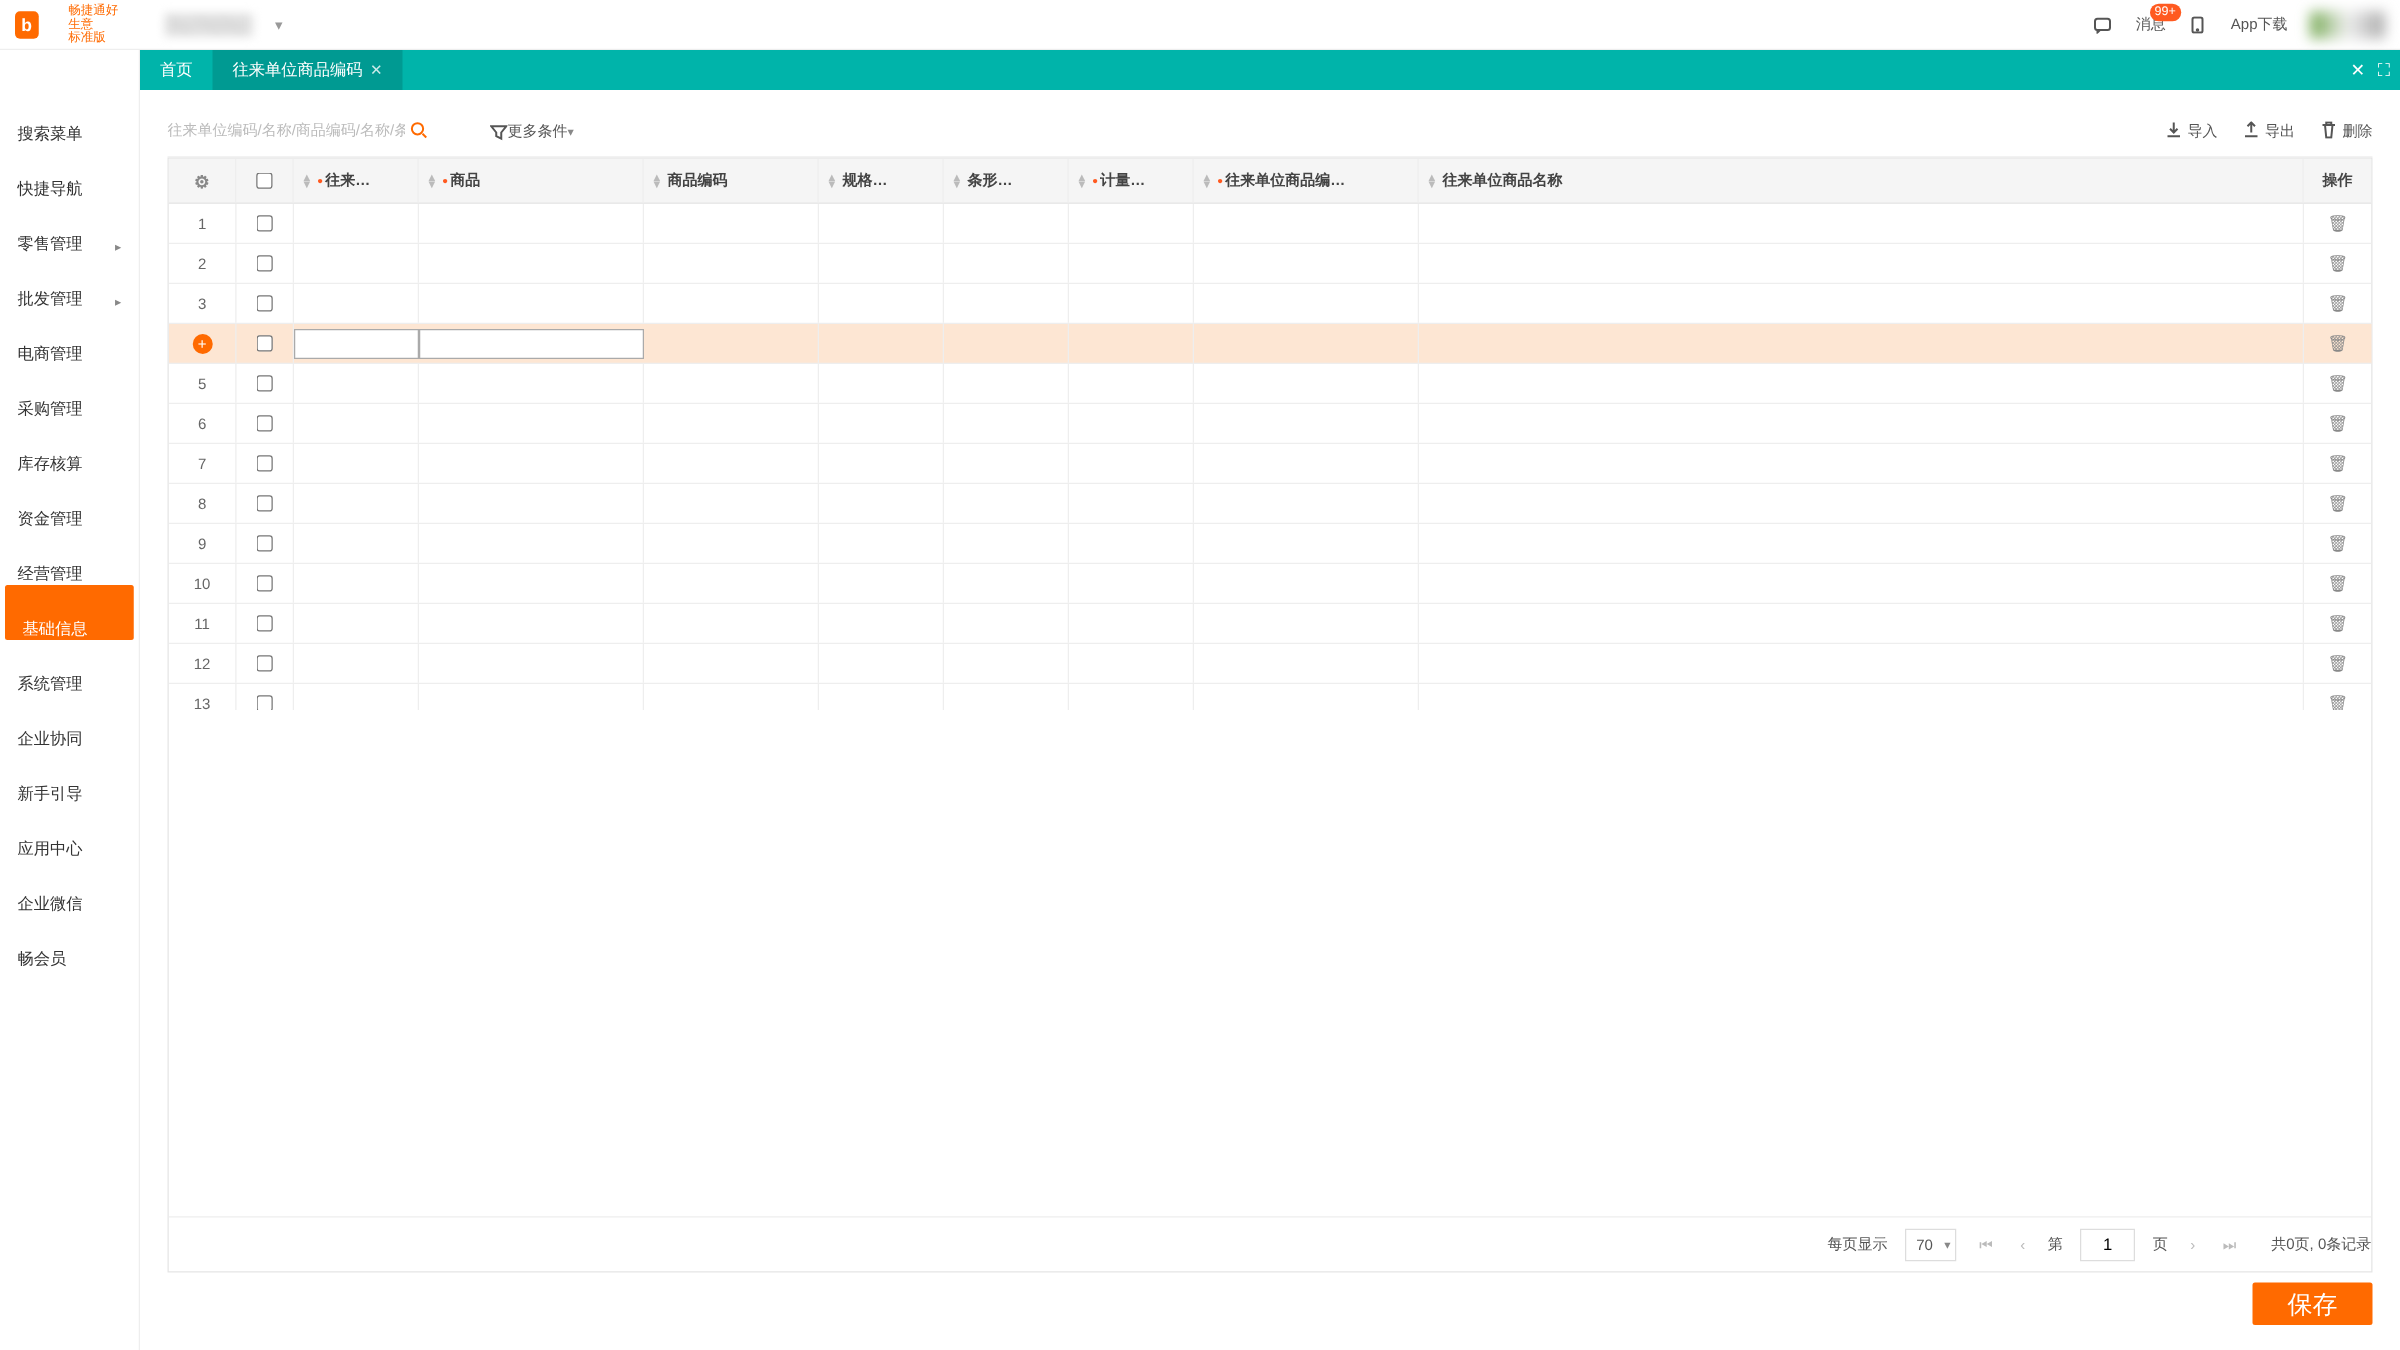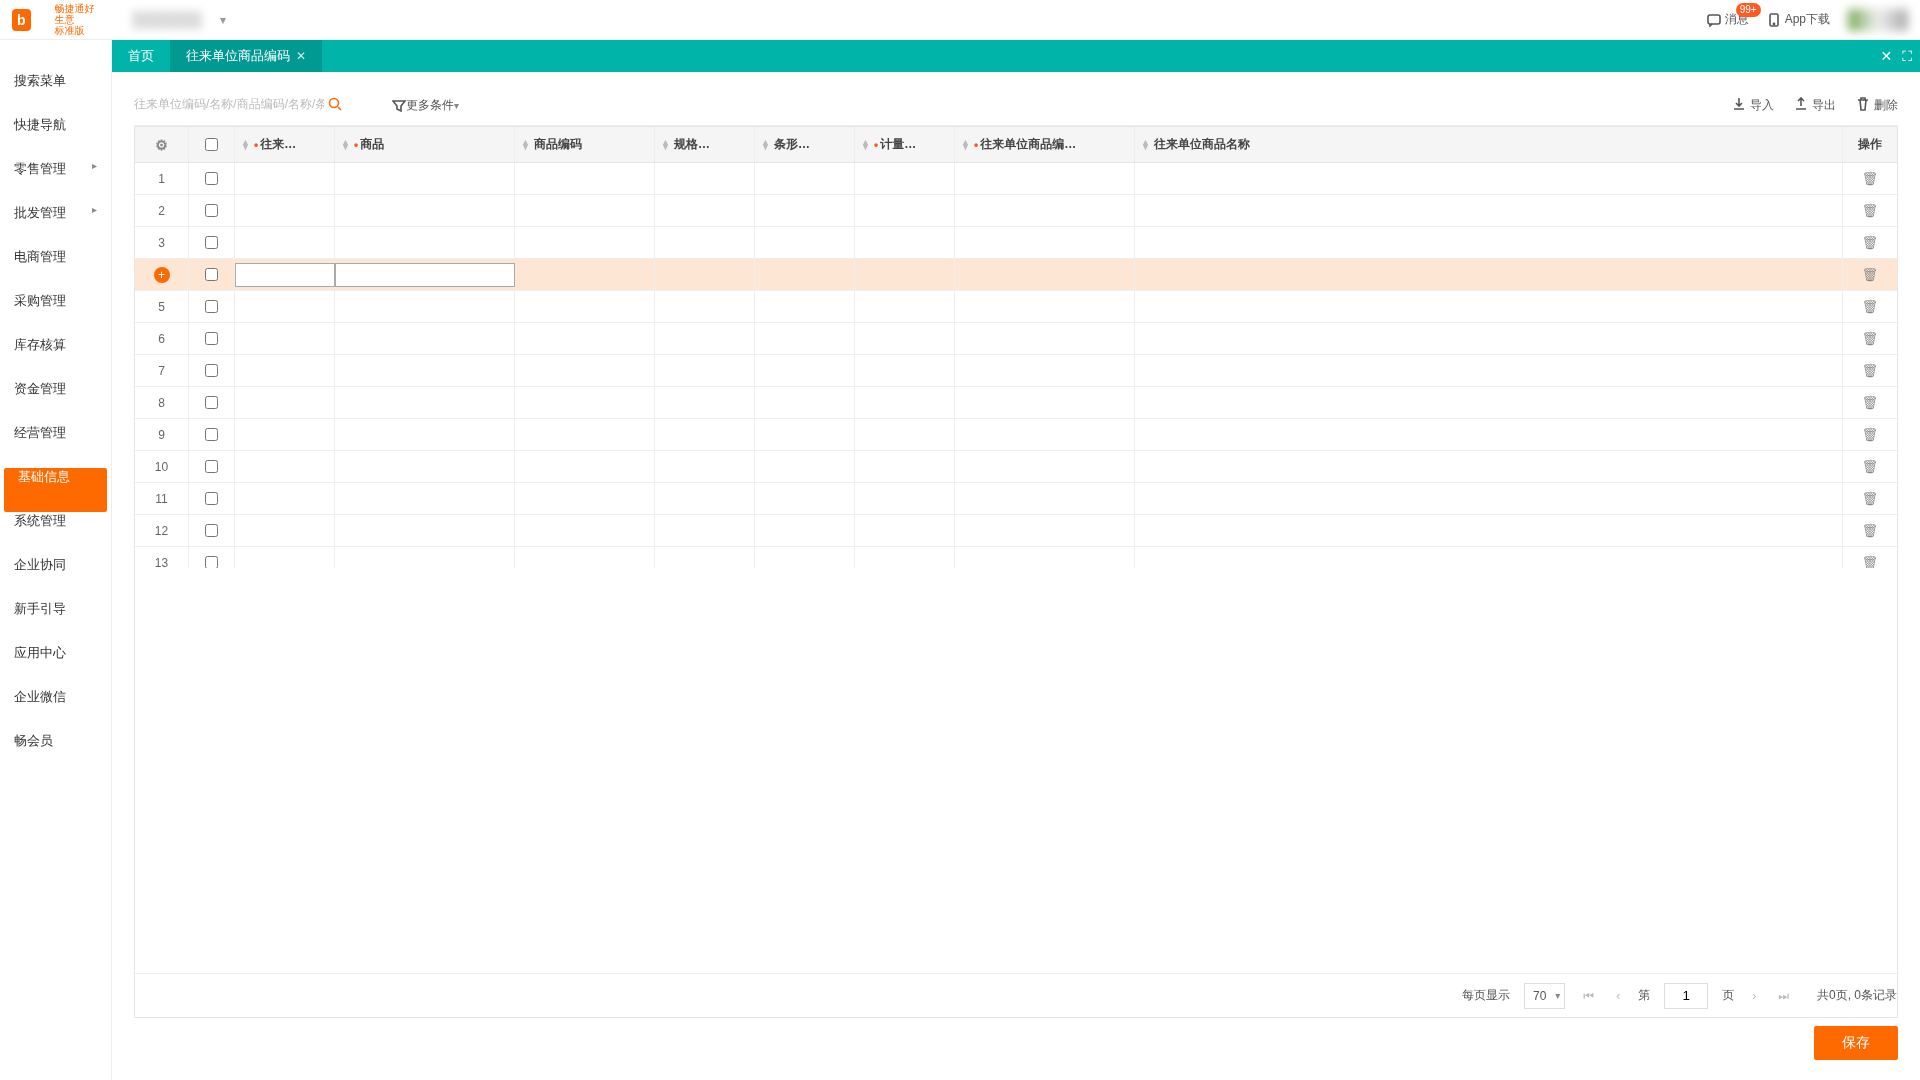--- a/index.html
+++ b/index.html
@@ -7,35 +7,35 @@
 
 
 .header { height: 40px; display: flex; align-items: center; padding: 0 12px; border-bottom: 1px solid #eee; position: relative; }
 .logo-area { display: flex; align-items: center; gap: 4px; width: 90px; }
 .logo-icon { width: 22px; height: 22px; background: #ff6a00; border-radius: 4px; display: flex; align-items: center; justify-content: center; color: #fff; font-weight: bold; font-size: 14px; }
 .logo-text { font-size: 10px; color: #ff6a00; line-height: 1.1; margin-left: 20px; }
 .org-select { display: flex; align-items: center; gap: 18px; margin-left: 20px; height: 36px; padding: 0 10px; }
 .org-pixel { width: 70px; height: 18px; filter: blur(4px); background: repeating-linear-gradient(45deg,#ccc,#ccc 3px,#eee 3px,#eee 6px); border-radius: 2px; }
 .org-caret { color: #999; font-size: 12px; }
 .header-right { margin-left: auto; display: flex; align-items: center; gap: 18px; }
-.hr-item { display: flex; align-items: center; gap: 4px; color: #555; cursor: pointer; position: relative; }
+.hr-item { display: flex; align-items: center; gap: 20px; color: #555; cursor: pointer; position: relative; }
 .badge { position: absolute; top: -8px; right: -12px; background: #ff5a20; color: #fff; border-radius: 8px; font-size: 10px; padding: 0 4px; line-height: 14px; }
 .avatar { width: 60px; height: 22px; filter: blur(5px); background: linear-gradient(90deg,#7a5,#eee,#aaa); border-radius: 3px; }
 
 
 .tabs-bar { height: 32px; background: #00b4aa; display: flex; align-items: center; padding-left: 112px; position: relative; }
 .tab { height: 32px; display: flex; align-items: center; padding: 0 16px; color: #fff; font-size: 13px; cursor: pointer; gap: 6px; }
 .tab.active { background: #009a92; }
 .tab-close { font-size: 12px; opacity: .8; }
 .tabs-right { position: absolute; right: 8px; display: flex; gap: 10px; color: #fff; }
 .tabs-right span { cursor: pointer; font-size: 14px; }
 
 
 .sidebar { position: absolute; left: 0; top: 40px; bottom: 0; width: 112px; background: #fff; border-right: 1px solid #eee; padding-top: 32px; z-index: 2; }
-.side-item { height: 44px; display: flex; align-items: flex-start; justify-content: space-between; padding: 0 14px; font-size: 13px; color: #333; cursor: pointer; }
+.side-item { height: 44px; display: flex; align-items: flex-end; justify-content: space-between; padding: 0 14px; font-size: 13px; color: #333; cursor: pointer; }
 .side-item.active { background: #ff6a00; color: #fff; border-radius: 2px; margin: 0 4px; }
 .side-item .caret { color: #888; font-size: 10px; }
 
 
 .main { position: absolute; left: 112px; right: 0; top: 72px; bottom: 0; padding: 14px 22px 12px 22px; display: flex; flex-direction: column; }
 .toolbar { height: 40px; display: flex; align-items: center; gap: 14px; border-bottom: 1px solid #eee;}
 .search-box { display: flex; align-items: flex-start; gap: 4px; width: 220px; }
 .search-box input { width: 190px; border: none; outline: none; font-size: 12px; color: #333; }
 .search-box input::placeholder { color: #bbb; }
 .search-icon { color: #ff6a00; font-size: 14px; cursor: pointer; }
@@ -75,21 +75,21 @@
 
 
 .pager { height: 44px; display: flex; align-items: center; justify-content: flex-end; gap: 14px; color: #555; border-top: 1px solid #eee;}
 .pg-select { border: 1px solid #ddd; height: 26px; padding: 0 18px 0 8px; position: relative; display: inline-flex; align-items: center; cursor: pointer; }
 .pg-select::after { content: '▾'; position: absolute; right: 4px; color: #888; font-size: 10px; }
 .pg-nav { color: #bbb; cursor: pointer; padding: 0 4px; }
 .pg-input { width: 44px; height: 26px; border: 1px solid #ddd; text-align: center; }
 
 
 .footer { height: 50px; display: flex; align-items: center; justify-content: flex-end; }
-.save-btn { background: #ff6a00; color: #fff; border: none; height: 34px; padding: 0 28px; font-size: 14px; border-radius: 2px; cursor: pointer; }
+.save-btn { background: #ff6a00; color: #fff; border: none; height: 34px; padding: 0 28px; font-size: 20px; border-radius: 2px; cursor: pointer; }
 
 svg.icon { width: 14px; height: 14px; stroke: currentColor; fill: none; stroke-width: 1.6; }
 </style>
 </head>
 <body>
 
 <div class="header">
   <div class="logo-area">
     <div class="logo-icon">b</div>
     <div>

